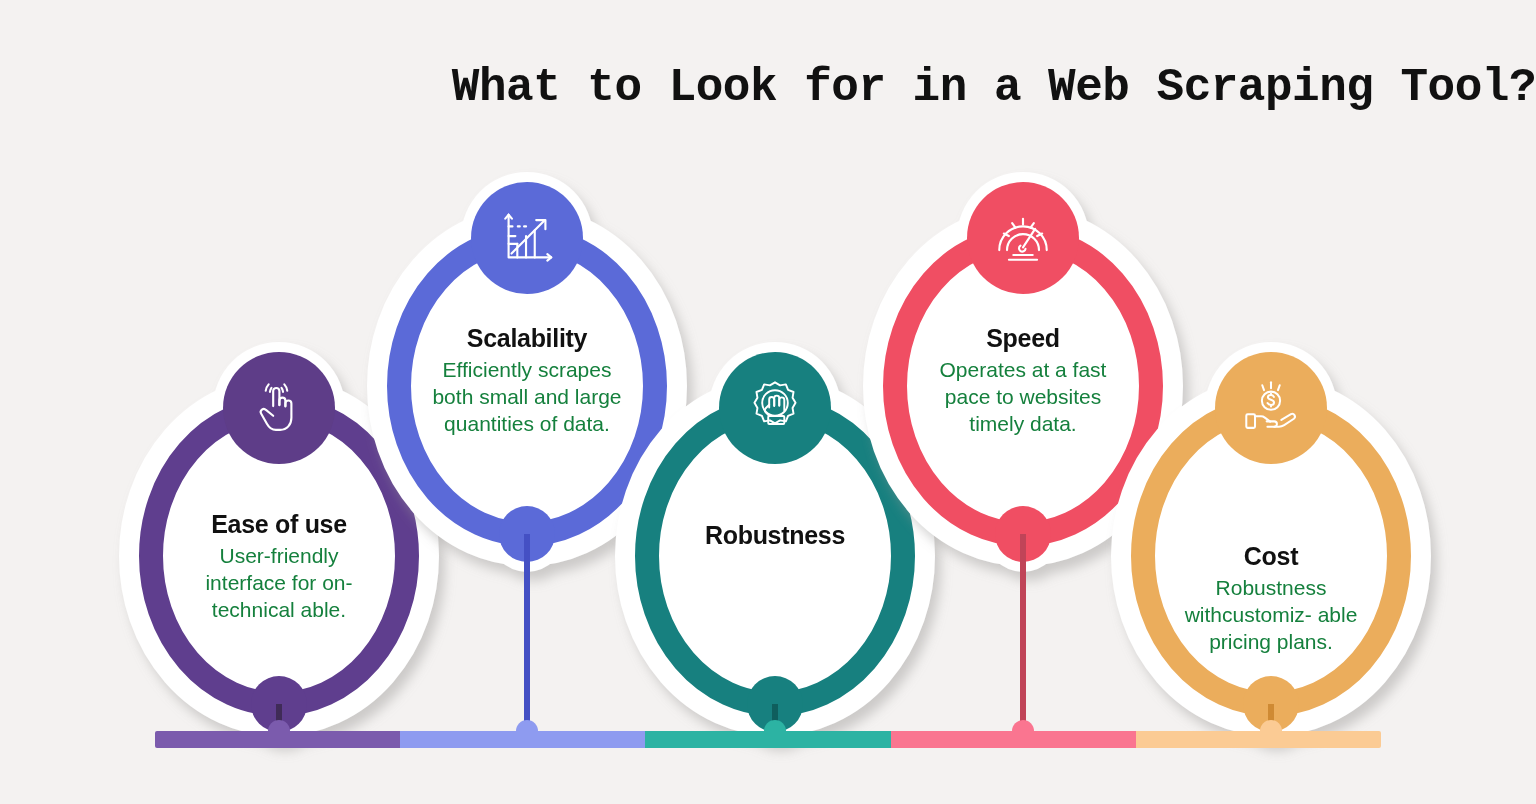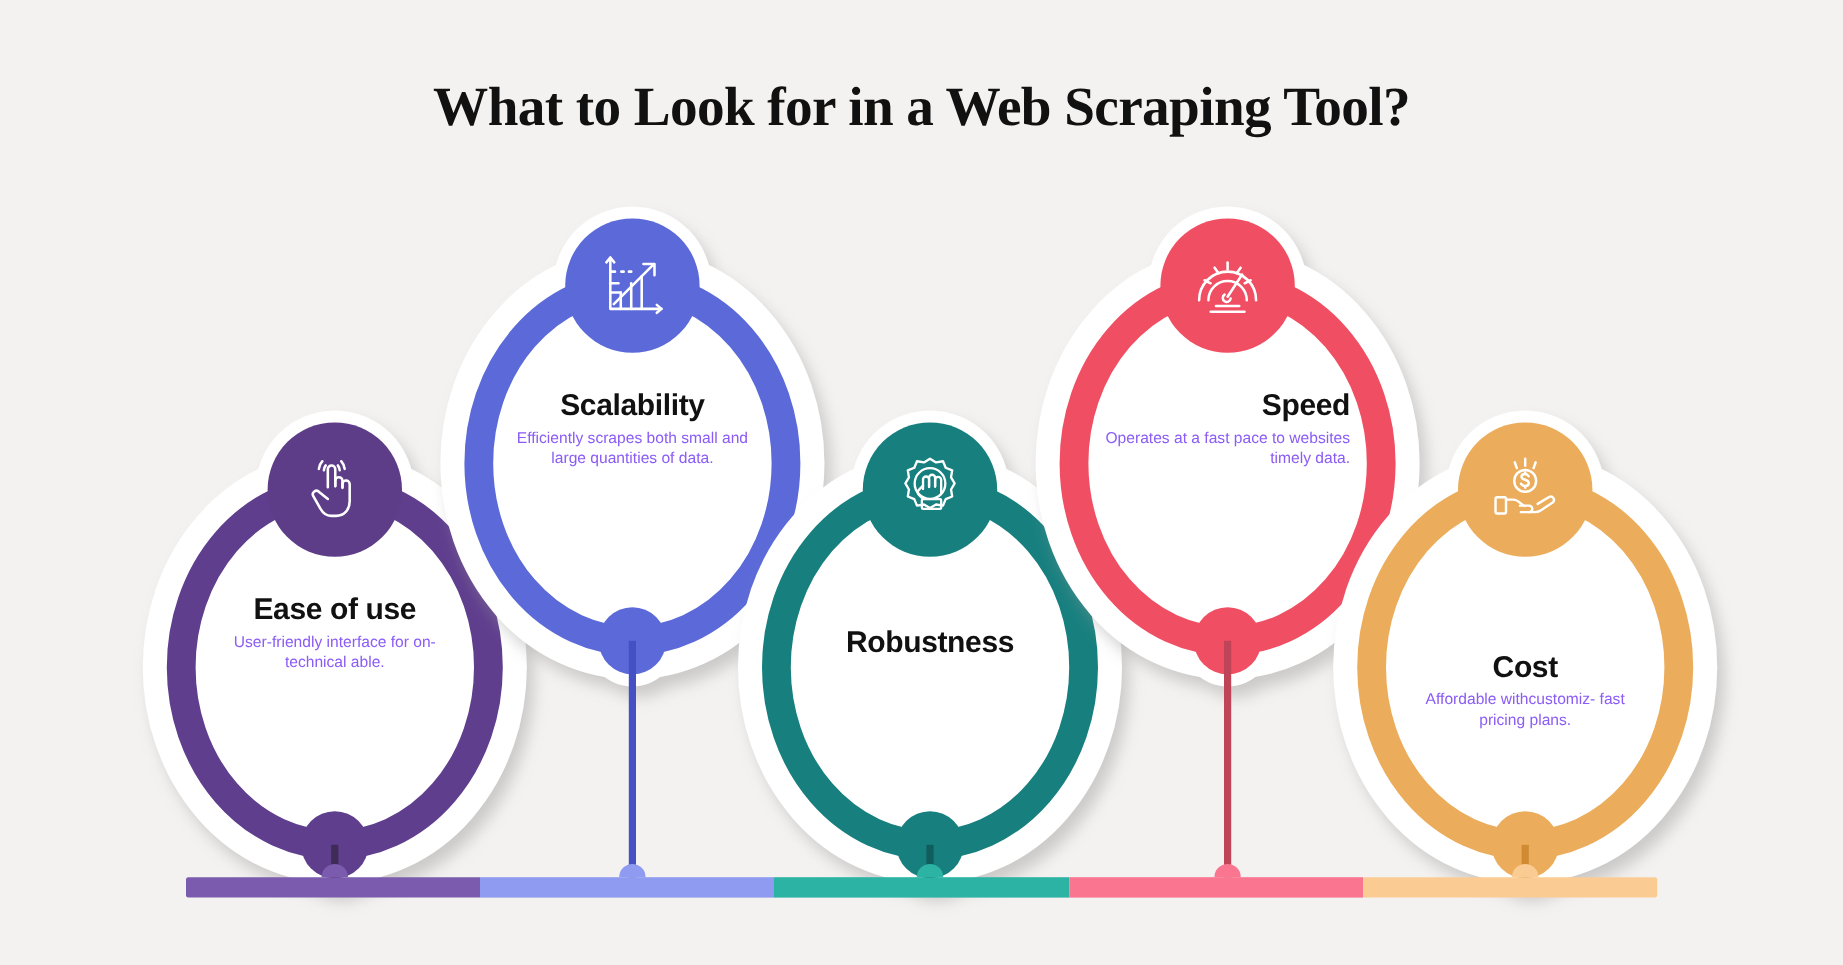--- a/index.html
+++ b/index.html
@@ -16,26 +16,26 @@
   }
   #infographic {
     position: absolute;
     inset: 0;
   }
   #page-title {
     position: absolute;
     top: 62px;
     left: 0;
     width: 1536px;
-    text-align: center;
+    text-align: right;
     font-size: 46px;
     font-weight: 700;
     letter-spacing: -0.5px;
     color: #111111;
-    font-family: Liberation Serif, serif;
+    font-family: Liberation Mono, monospace;
   }
   .node {
     position: absolute;
     width: 300px;
   }
   .node-stage {
     position: relative;
     width: 300px;
     height: 520px;
   }
@@ -53,24 +53,24 @@
     color: #111111;
   }
   .node-title {
     font-size: 25px;
     font-weight: 700;
     line-height: 1.12;
     margin-bottom: 5px;
     letter-spacing: -0.3px;
   }
   .node-desc {
-    font-size: 13px;
+    font-size: 21px;
     font-weight: 400;
     line-height: 1.28;
-    color: #8b5cf6;
+    color: #15803d;
   }
   .icon-holder {
     position: absolute;
     left: 94px;
     top: 0px;
     width: 112px;
     height: 112px;
     border-radius: 50%;
     display: flex;
     align-items: center;
@@ -140,21 +140,21 @@
     <svg width="62" height="62" viewBox="0 0 64 64" fill="none" stroke="#ffffff" stroke-width="2.2" stroke-linecap="round" stroke-linejoin="round">
       <path d="M26 30V14.5a3.2 3.2 0 0 1 6.4 0V29"></path>
       <path d="M32.4 29v-4.6a3.1 3.1 0 0 1 6.2 0V30"></path>
       <path d="M38.6 30.5v-3.2a3.1 3.1 0 0 1 6.2 0V42c0 7.2-4.6 12.6-11.6 12.6h-4.4c-4.8 0-7.2-2.6-9.3-6.4l-6-10.6a3.1 3.1 0 0 1 5-3.6L26 40"></path>
       <path d="M22.6 15.4a7.4 7.4 0 0 1 1.6-4.2"></path>
       <path d="M18.3 14.2a11.6 11.6 0 0 1 3-6.6"></path>
       <path d="M36.2 15.4a7.4 7.4 0 0 0-1.6-4.2"></path>
       <path d="M40.5 14.2a11.6 11.6 0 0 0-3-6.6"></path>
     </svg>
           </div>
-          <div class="text-block" style="top:142px;">
+          <div class="text-block" style="top:158px;">
        <div class="node-title">Ease of use</div>
        <div class="node-desc">User-friendly interface for on-technical able.</div>
      </div>
         </div>
       </div>
       <div class="node" style="left: 377px; top: 182px;">
         <div class="node-stage" style="height: 394px;">
   <svg class="ring-svg" width="300" height="394" viewBox="0 0 300 394">
     <defs>
       <filter id="sh-scalability" x="-30%" y="-30%" width="170%" height="170%">
@@ -269,21 +269,21 @@
       <path d="M20.8 16.6l3.4 4.7"></path>
       <path d="M32 12.2v5.8"></path>
       <path d="M43.2 16.6l-3.4 4.7"></path>
       <path d="M51.8 27.4l-5.2 2.6"></path>
       <path d="M32 41.6L44.5 22.5"></path>
       <path d="M29.4 39.8a3.4 3.4 0 1 0 5.2 3.4"></path>
       <path d="M22 49.5h20"></path>
       <path d="M17.5 54.5h29"></path>
     </svg>
           </div>
-          <div class="text-block" style="top:142px;text-align:right;">
+          <div class="text-block" style="top:142px;">
        <div class="node-title">Speed</div>
        <div class="node-desc">Operates at a fast pace to websites timely data.</div>
      </div>
         </div>
       </div>
       <div class="node" style="left: 1121px; top: 352px;">
         <div class="node-stage" style="height: 394px;">
   <svg class="ring-svg" width="300" height="394" viewBox="0 0 300 394">
     <defs>
       <filter id="sh-cost" x="-30%" y="-30%" width="170%" height="170%">
@@ -314,21 +314,21 @@
       <path d="M35 20.5c-.7-1.3-1.8-1.9-3.2-1.9-1.8 0-3 1-3 2.4 0 3.3 6.3 1.8 6.3 5.3 0 1.6-1.4 2.6-3.2 2.6-1.6 0-2.8-.7-3.5-2"></path>
       <path d="M32 17.3v1.3M32 28.9v1.5"></path>
       <rect x="6.5" y="38.5" width="9" height="14" rx="1.4"></rect>
       <path d="M15.5 40.6h6.2c1.6 0 2.7.4 3.9 1.3l5.6 4.1"></path>
       <path d="M27.5 45.8h7.8a2.8 2.8 0 0 1 0 5.6h-7"></path>
       <path d="M35.3 51.4h4.9c2 0 3.7-.6 5.4-1.7l10-6.6a2.8 2.8 0 0 0-3-4.7l-9.9 5.9"></path>
     </svg>
           </div>
           <div class="text-block" style="top:142px;margin-top:48px;">
        <div class="node-title">Cost</div>
-       <div class="node-desc">Affordable withcustomiz- fast pricing plans.</div>
+       <div class="node-desc">Robustness withcustomiz- able pricing plans.</div>
      </div>
         </div>
       </div>
     </div>
 
   <div id="baseline-bar">
       <div class="bar-seg" style="background: rgb(123, 91, 173);"></div>
       <div class="bar-seg" style="background: rgb(142, 155, 240);"></div>
       <div class="bar-seg" style="background: rgb(44, 179, 163);"></div>
       <div class="bar-seg" style="background: rgb(250, 117, 144);"></div>

